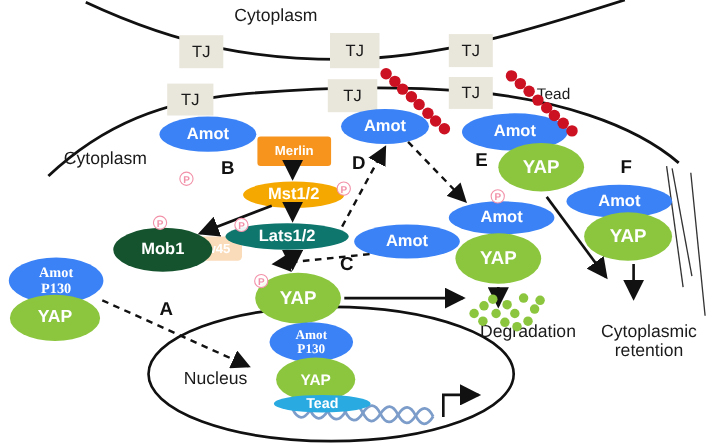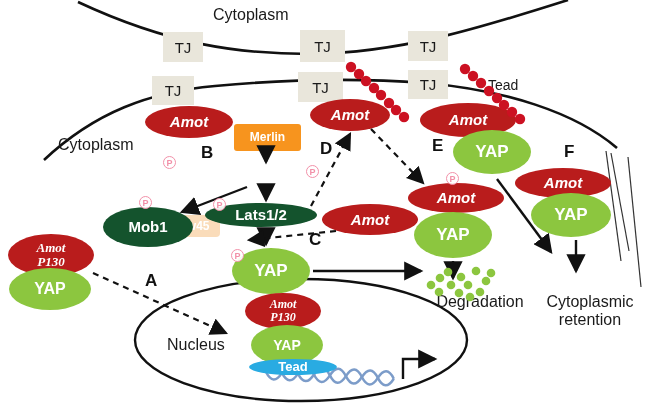--- a/index.html
+++ b/index.html
@@ -6,25 +6,25 @@
   #canvas{
     position:relative;width:646px;height:404px;background:#ffffff;
     font-family:"Liberation Sans", sans-serif;overflow:hidden;
   }
   svg.layer{position:absolute;left:0;top:0;pointer-events:none;}
   .node{
     position:absolute;display:flex;align-items:center;justify-content:center;
     color:#fff;font-weight:bold;text-align:center;line-height:1.05;
     border-radius:50%;z-index:1;
   }
-  .blue{background:#b91c1c;font-style:italic;}
+  .blue{background:#3b82f6;}
   .green{background:#8cc63f;}
   .pink{background:#14532d;}
   .gold{background:#f5a800;}
-  .peach{background:#14532d;}
+  .peach{background:#0f766e;}
   .pale{background:#fadcba;border-radius:4px;margin-top:48px;}
   .orangebox{background:#f7941e;border-radius:3px;}
   .cyan{background:#29abe2;}
   .serif{font-family:"Liberation Serif", serif;font-weight:bold;}
   .tj{
     position:absolute;display:flex;align-items:center;justify-content:center;
     background:#e9e6db;color:#1a1a1a;font-size:15px;z-index:1;
   }
   .pbadge{
     position:absolute;width:13px;height:13px;border-radius:50%;
@@ -79,20 +79,21 @@
   <div class="tj" style="left:298px;top:72px;width:45px;height:30px">TJ</div>
   <div class="tj" style="left:408px;top:70px;width:40px;height:29px">TJ</div>
 
   <div class="node blue" style="left:145px;top:106px;width:88px;height:32px;font-size:15px">Amot</div>
   <div class="node blue" style="left:310px;top:99px;width:80px;height:32px;font-size:15px">Amot</div>
   <div class="node blue" style="left:420px;top:103px;width:96px;height:34px;font-size:15px">Amot</div>
   <div class="node green" style="left:453px;top:130px;width:78px;height:44px;font-size:17px">YAP</div>
 
   <div class="node orangebox" style="left:234px;top:124px;width:67px;height:27px;font-size:12px">Merlin</div>
   <div class="node pale" style="left:167px;top:167px;width:53px;height:22px;font-size:12px">ww45</div>
+  <div class="node gold" style="left:221px;top:165px;width:92px;height:24px;font-size:15px">Mst1/2</div>
   <div class="node peach" style="left:205px;top:203px;width:112px;height:24px;font-size:15px">Lats1/2</div>
   <div class="node pink" style="left:103px;top:207px;width:90px;height:40px;font-size:15px">Mob1</div>
 
   <div class="node blue" style="left:322px;top:204px;width:96px;height:31px;font-size:15px">Amot</div>
   <div class="node blue" style="left:408px;top:183px;width:96px;height:30px;font-size:15px">Amot</div>
   <div class="node green" style="left:414px;top:212px;width:78px;height:46px;font-size:17px">YAP</div>
 
   <div class="node blue" style="left:515px;top:168px;width:96px;height:30px;font-size:15px">Amot</div>
   <div class="node green" style="left:531px;top:193px;width:80px;height:44px;font-size:17px">YAP</div>
 

